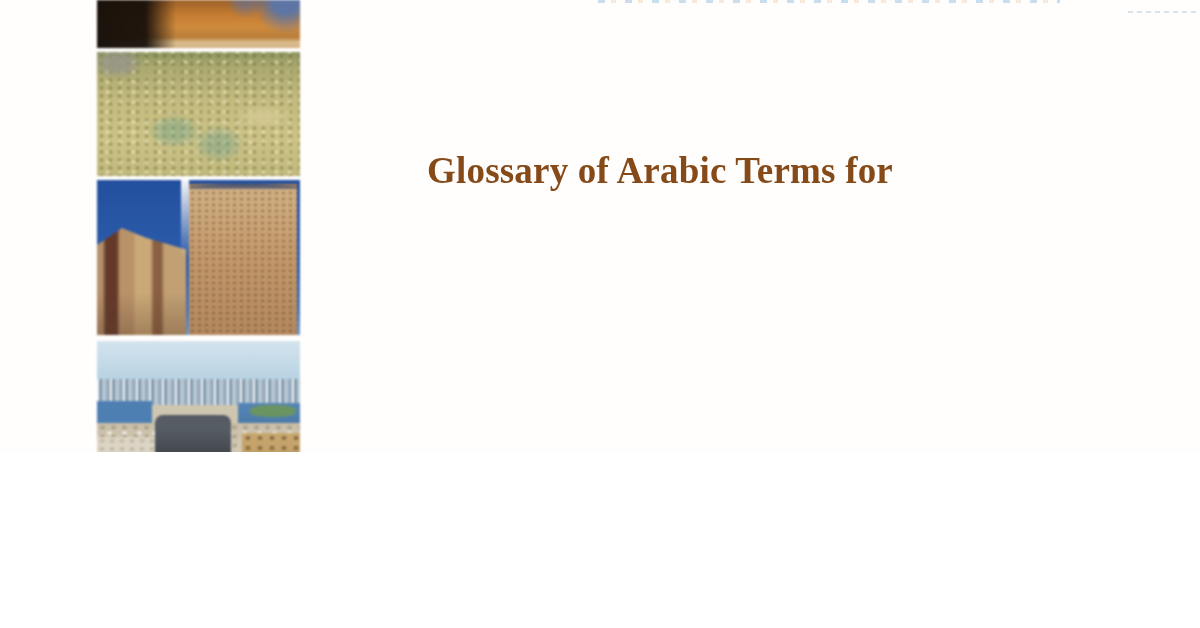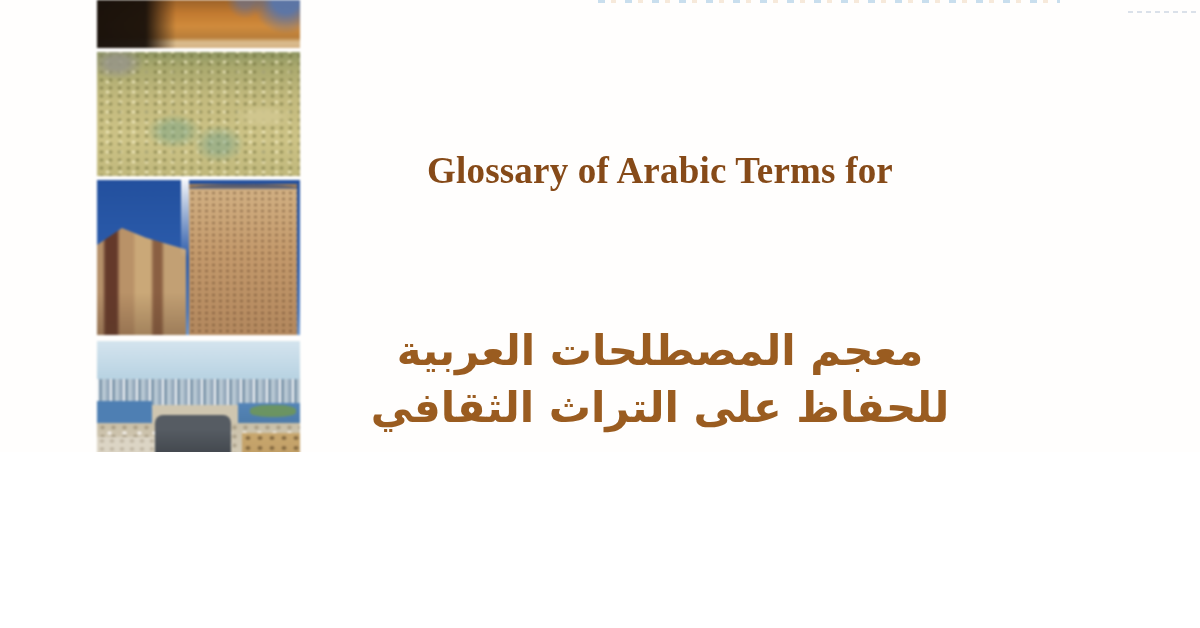--- a/index.html
+++ b/index.html
@@ -185,21 +185,17 @@
       <div class="p5-tower-dots"></div>
       <div class="p5-dots"></div>
     </div>
 
   </div>
 
   <h1 class="title-en">
     <span class="tl">Glossary of Arabic Terms for</span>
   </h1>
 
-  <div class="title-ar">
-    <span class="tl">معجم المصطلحات العربية</span>
-    <span class="tl">للحفاظ على التراث الثقافي</span>
-  </div>
 
 
   <div class="author-ar">حسام مهدي</div>
 
 </div>
 
 </body></html>

